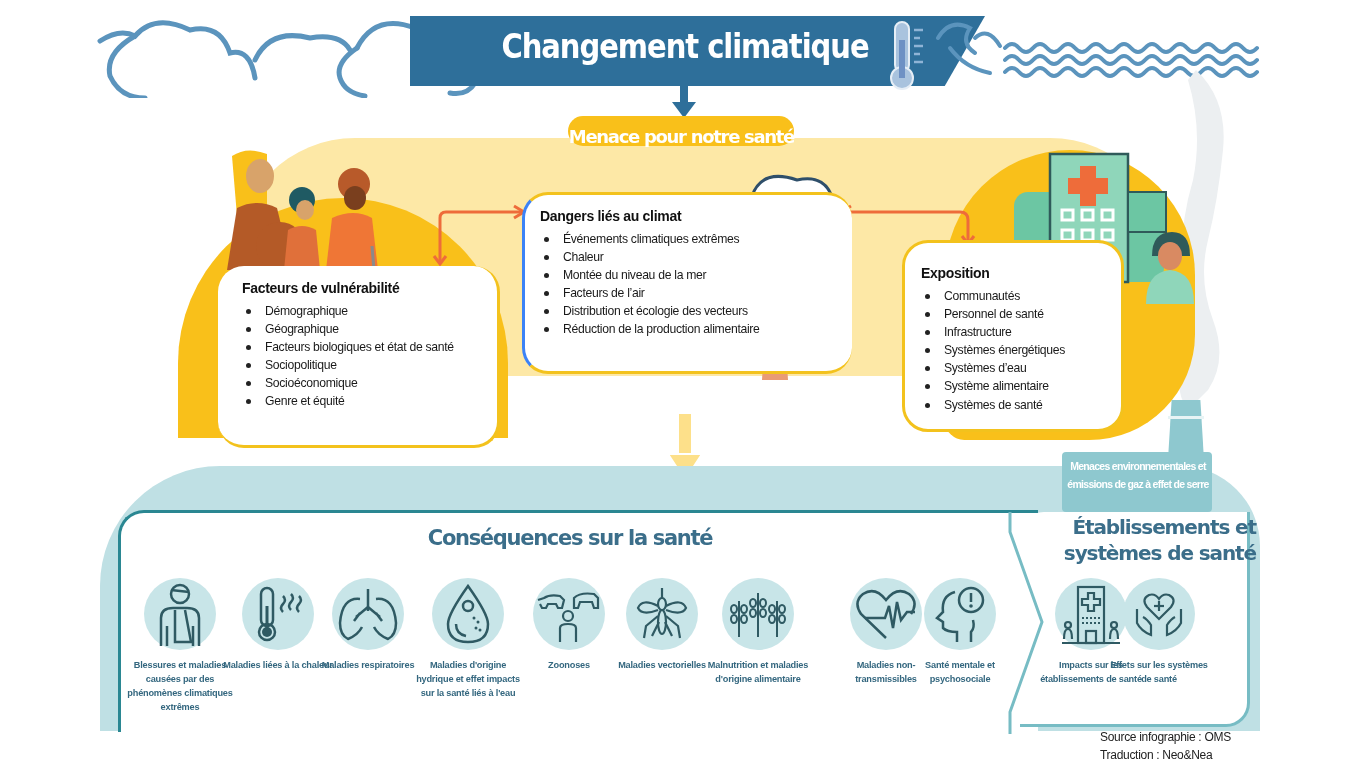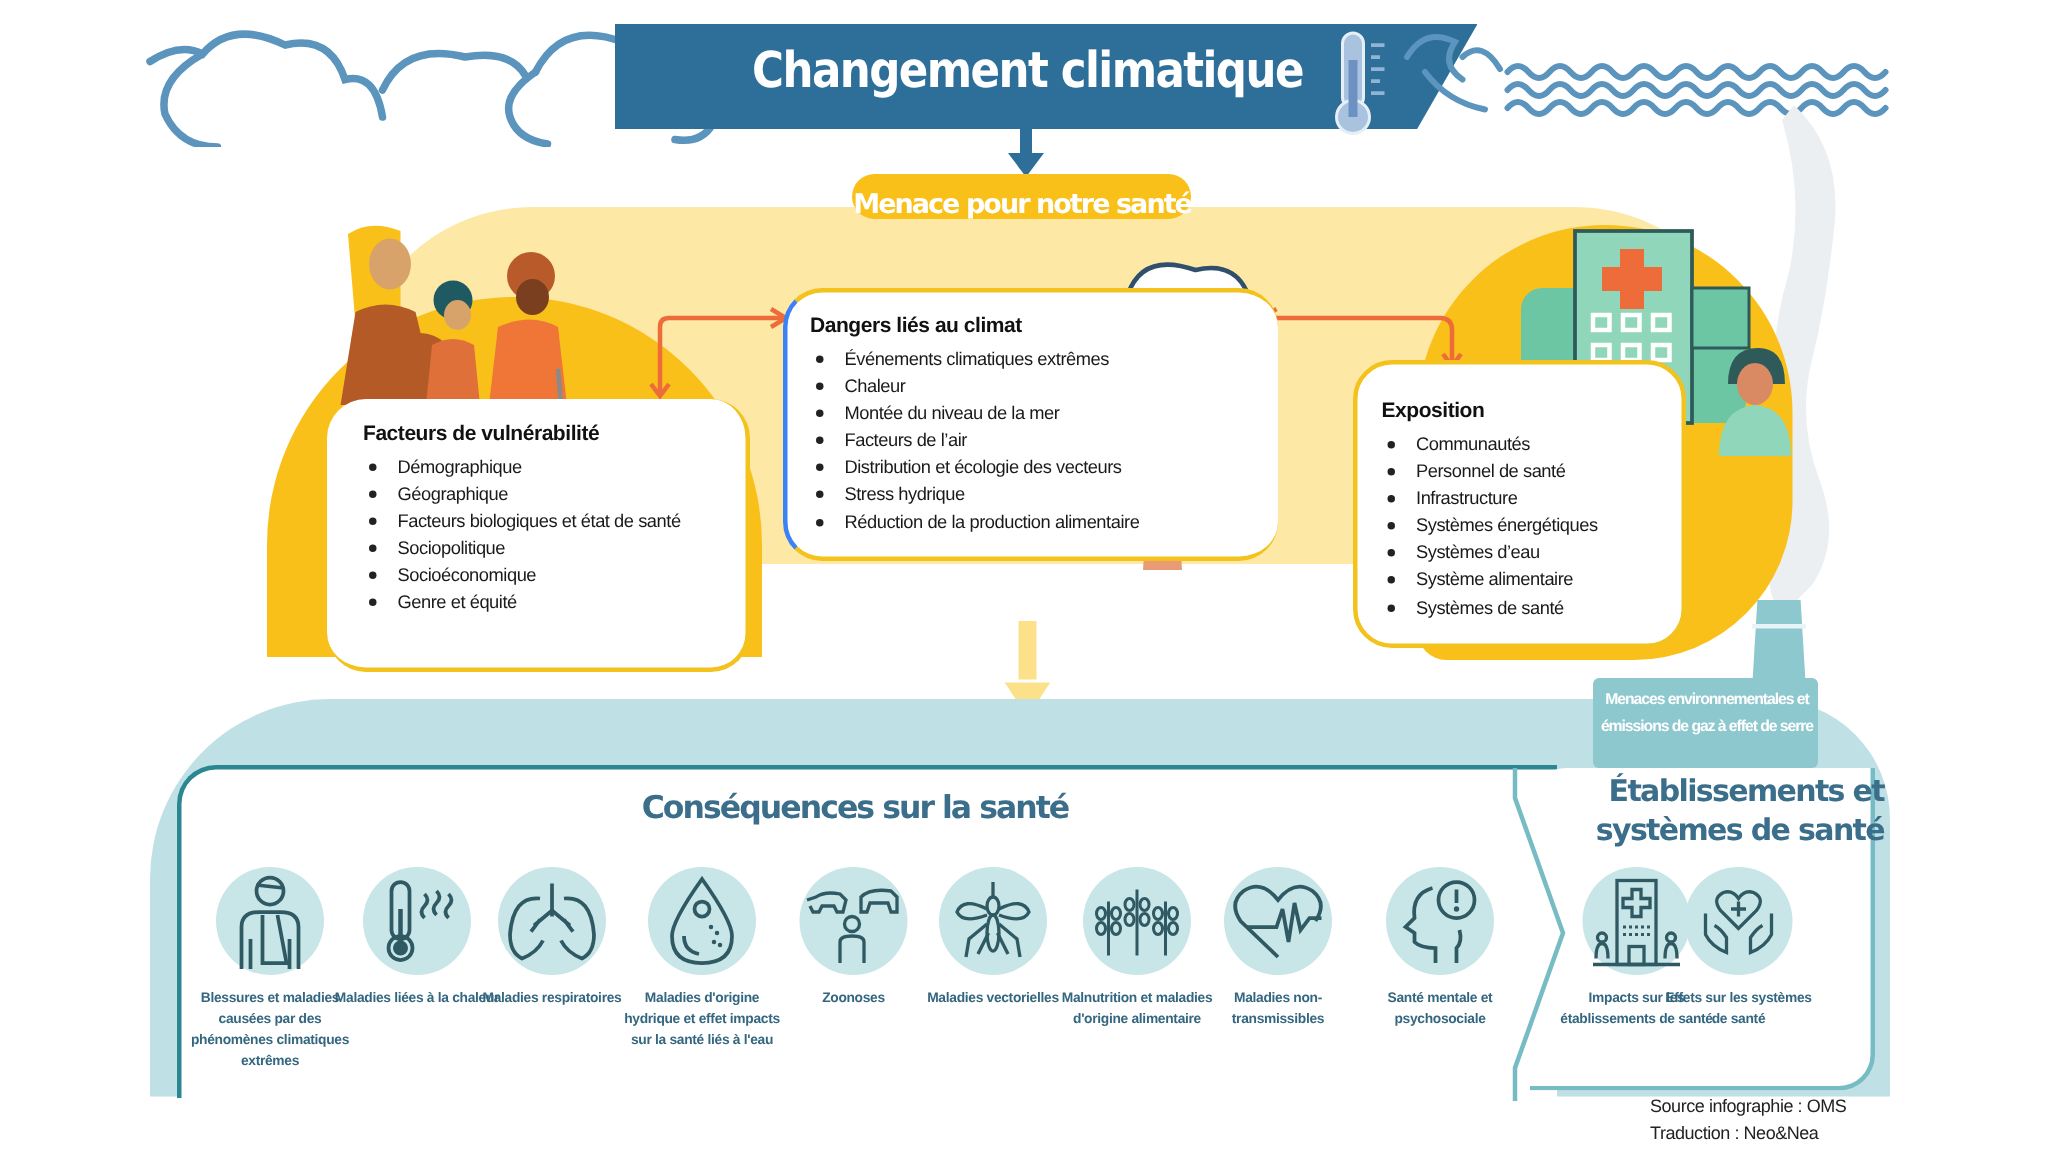--- a/index.html
+++ b/index.html
@@ -243,21 +243,20 @@
 </div>
 
 <div class="abs card card-dangers">
   <div class="card-title">Dangers  liés au climat</div>
   <ul>
     <li>Événements climatiques extrêmes</li>
     <li>Chaleur</li>
     <li>Montée du niveau de la mer</li>
     <li>Facteurs de l’air</li>
     <li>Distribution et écologie des vecteurs</li>
-    <li>Stress hydrique</li>
     <li>Réduction de la production alimentaire</li>
   </ul>
 </div>
 
 <div class="abs card card-expo">
   <div class="card-title">Exposition</div>
   <ul>
     <li>Communautés</li>
     <li>Personnel de santé</li>
     <li>Infrastructure</li>
@@ -399,21 +398,21 @@
           <ellipse cx="34" cy="24" rx="3" ry="4"></ellipse>
           <ellipse cx="43" cy="20" rx="3" ry="4"></ellipse>
           <ellipse cx="53" cy="20" rx="3" ry="4"></ellipse>
           <ellipse cx="43" cy="30" rx="3" ry="4"></ellipse>
           <ellipse cx="53" cy="30" rx="3" ry="4"></ellipse>
         </g>
       </svg>
   </div>
   <div class="icon-label">Malnutrition et maladies d'origine alimentaire</div>
 </div>
-<div class="abs icon-item" style="left:797px;top:578px">
+<div class="abs icon-item" style="left:831px;top:578px">
   <div class="icon-circle">
     <svg width="62" height="52" viewBox="0 0 62 52">
         <g fill="none" stroke="#2f5a63" stroke-width="2.5">
           <path d="M31 50 L6 26 Q-2 14 8 6 Q20 -2 31 12 Q42 -2 54 6 Q64 14 56 26"></path>
           <path d="M10 30 L30 30 L34 18 L38 40 L42 14 L46 32 L52 24 L60 24"></path>
         </g>
       </svg>
   </div>
   <div class="icon-label">Maladies non-transmissibles</div>
 </div>

